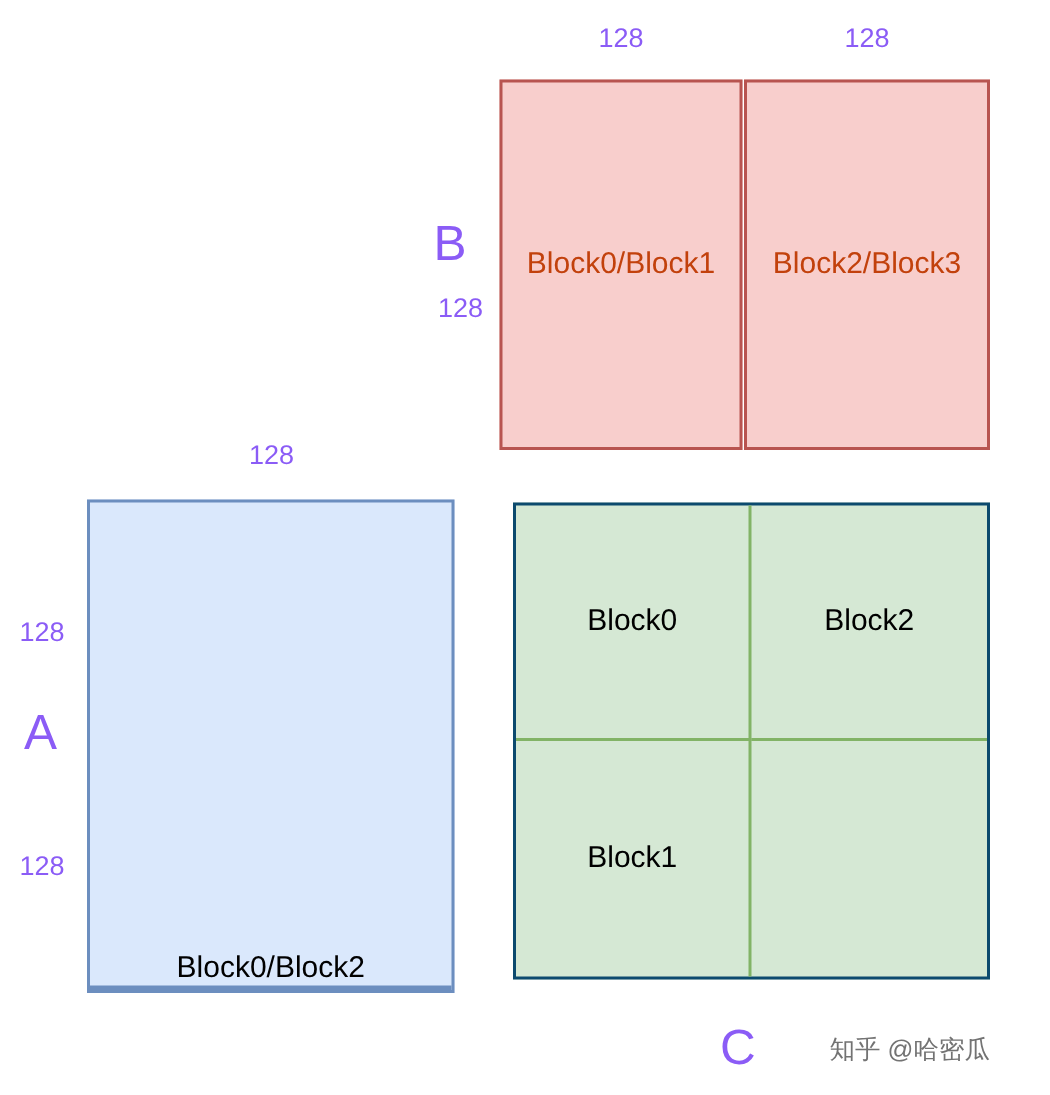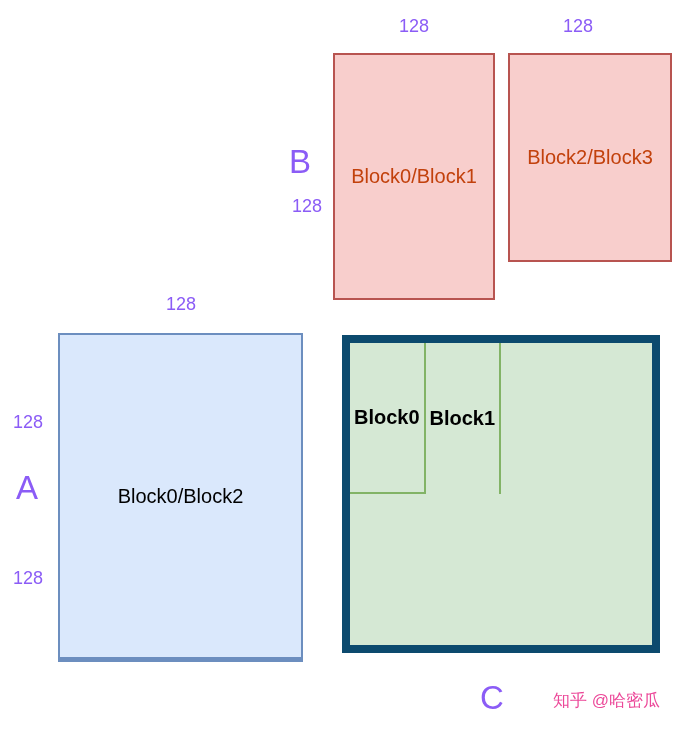--- a/index.html
+++ b/index.html
@@ -29,42 +29,42 @@
     background: #f8cecc;
     border: 2px solid #b85450;
   }
   .a-rect {
     position: absolute;
     box-sizing: border-box;
     background: #dae8fc;
     border: 2px solid #6c8ebf;
     display: flex;
     flex-direction: row;
+    align-items: flex-end;
   }
   .a-cell {
     box-sizing: border-box;
     flex: 1;
     display: flex;
     align-items: center;
     justify-content: center;
     font-size: 20px;
     color: #000000;
   }
   .a-cell.top {
     border-bottom: 3px solid #6c8ebf;
   }
   .c-rect {
     position: absolute;
     box-sizing: border-box;
     background: #d5e8d4;
-    border: 8px solid #0c4a6e;
+    border: 2px solid #0c4a6e;
     display: grid;
-    grid-template-columns: 1fr 1fr 1fr 1fr;
+    grid-template-columns: 1fr 1fr;
     grid-template-rows: 1fr 1fr;
-    font-weight: bold;
   }
   .c-cell {
     box-sizing: border-box;
     display: flex;
     align-items: center;
     justify-content: center;
     font-size: 20px;
     color: #000000;
   }
   .c-cell.col0 { border-right: 2px solid #82b366; }
@@ -74,49 +74,50 @@
     transform: translate(-50%, -50%);
     white-space: nowrap;
     color: #8b5cf6;
   }
   .dim { font-size: 18px; }
   .mat-name { font-size: 33px; }
   .watermark {
     position: absolute;
     transform: translate(0, -50%);
     font-size: 17px;
-    color: #ec4899;
+    color: #737373;
     white-space: nowrap;
   }
 </style>
 </head>
 <body>
 
 <div class="canvas">
 
   <div class="lbl dim" style="left:414px; top:26px;">128</div>
   <div class="lbl dim" style="left:578px; top:26px;">128</div>
 
   <div class="lbl mat-name" style="left:300px; top:162px;">B</div>
   <div class="lbl dim" style="left:307px; top:206px;">128</div>
 
   <div class="rect b-rect" style="left:333px; top:53px; width:162px; height:247px;">Block0/Block1</div>
-  <div class="rect b-rect" style="left:508px; top:53px; width:164px; height:209px;">Block2/Block3</div>
+  <div class="rect b-rect" style="left:496px; top:53px; width:164px; height:247px;">Block2/Block3</div>
 
   <div class="lbl dim" style="left:181px; top:304px;">128</div>
   <div class="lbl dim" style="left:28px; top:422px;">128</div>
   <div class="lbl mat-name" style="left:27px; top:488px;">A</div>
   <div class="lbl dim" style="left:28px; top:578px;">128</div>
 
   <div class="a-rect" style="left:58px; top:333px; width:245px; height:329px;">
     <div class="a-cell top">Block0/Block2</div>
   </div>
 
   <div class="c-rect" style="left:342px; top:335px; width:318px; height:318px;">
     <div class="c-cell col0 row0">Block0</div>
+    <div class="c-cell row0">Block2</div>
     <div class="c-cell col0">Block1</div>
   </div>
 
   <div class="lbl mat-name" style="left:492px; top:698px;">C</div>
 
   <div class="watermark" style="left:553px; top:700px;">知乎 @哈密瓜</div>
 
 </div>
 
 </body></html>

